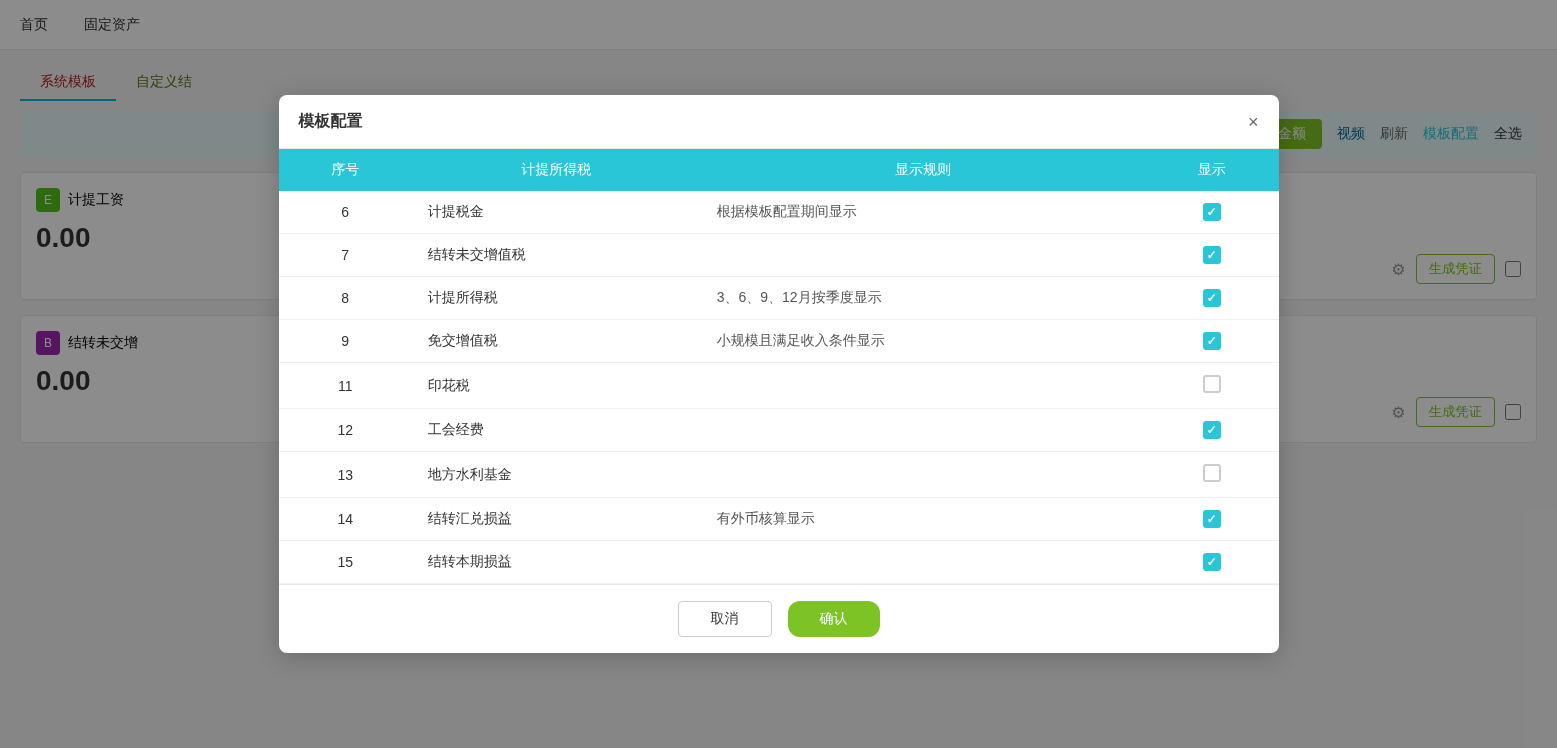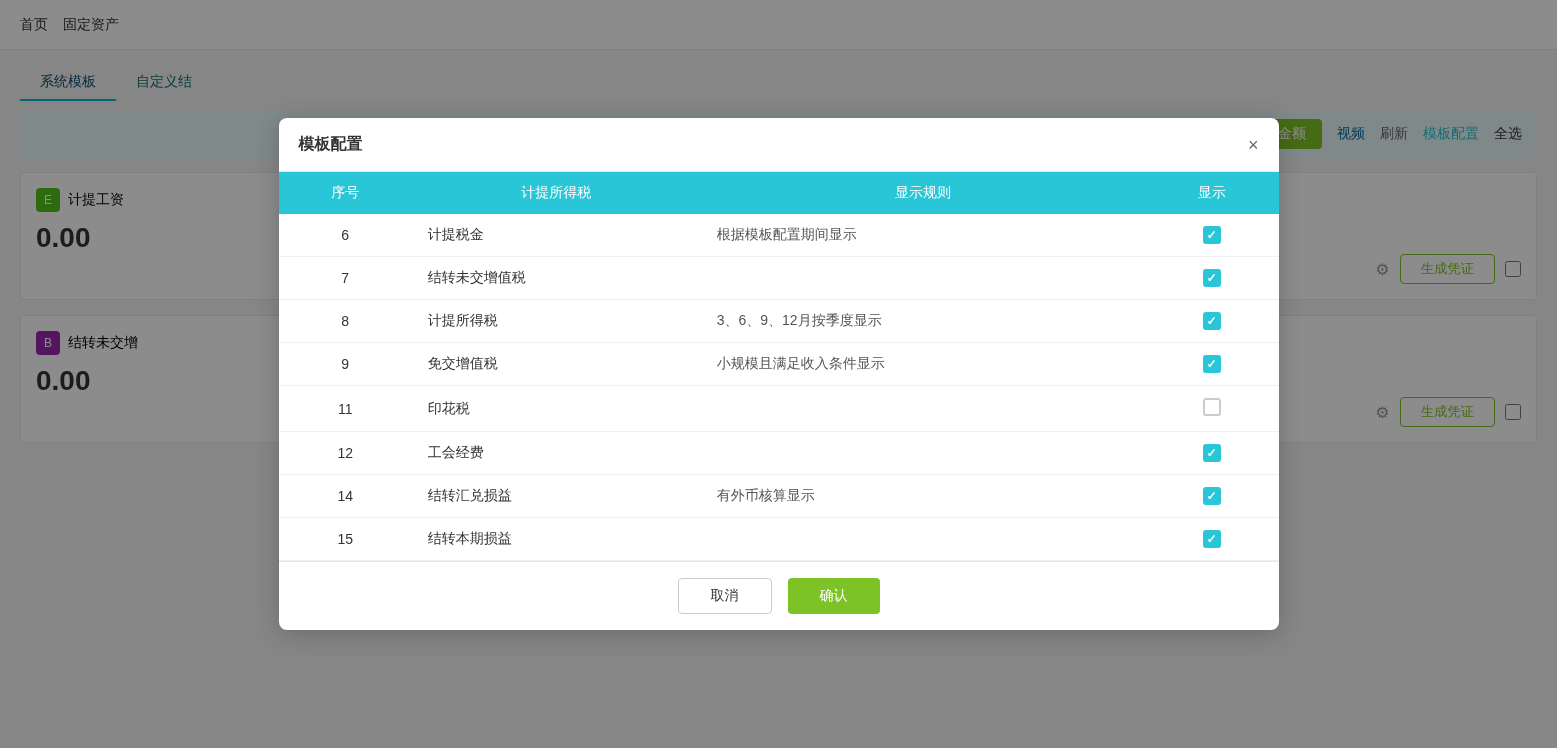--- a/index.html
+++ b/index.html
@@ -21,21 +21,21 @@
       position: absolute;
       top: 0; left: 0;
     }
 
     .top-nav {
       background: #fff;
       height: 50px;
       display: flex;
       align-items: center;
       padding: 0 20px;
-      gap: 15px;
+      gap: 36px;
       border-bottom: 1px solid #e8e8e8;
     }
 
     .nav-item {
       color: #333;
       font-size: 14px;
       cursor: pointer;
     }
 
     .content-area {
@@ -44,26 +44,26 @@
 
     .tab-bar {
       display: flex;
       gap: 0;
       margin-bottom: 10px;
     }
 
     .tab-item {
       padding: 8px 20px;
       cursor: pointer;
-      color: #0f766e;
+      color: #4d7c0f;
       border-bottom: 2px solid transparent;
     }
 
     .tab-item.active {
-      color: #0c4a6e;
+      color: #b91c1c;
       border-bottom: 2px solid #00bcd4;
     }
 
     .toolbar {
       background: #e8f9fb;
       padding: 8px 15px;
       display: flex;
       align-items: center;
       justify-content: flex-end;
       gap: 15px;
@@ -123,21 +123,21 @@
       display: flex;
       justify-content: flex-end;
       gap: 10px;
       align-items: center;
     }
 
     .btn-generate {
       border: 1px solid #7ec325;
       color: #7ec325;
       background: #fff;
-      padding: 5px 20px;
+      padding: 5px 12px;
       border-radius: 4px;
       cursor: pointer;
     }
 
     .gear-icon {
       color: #999;
       cursor: pointer;
       font-size: 16px;
     }
 
@@ -278,21 +278,21 @@
       border-radius: 4px;
       cursor: pointer;
       font-size: 14px;
     }
 
     .btn-confirm {
       padding: 8px 32px;
       border: none;
       background: #7ec325;
       color: #fff;
-      border-radius: 4px;
+      border-radius: 12px;
       cursor: pointer;
       font-size: 14px;
     }
   </style>
 </head>
 <body>
 
 <div class="bg-page">
 
   <div class="top-nav">
@@ -392,20 +392,26 @@
               <td></td>
               <td style="text-align: center;"><div class="checkbox-custom checkbox-unchecked" style="margin: 0px auto;"></div></td>
             </tr>
             <tr>
               <td>12</td>
               <td>工会经费</td>
               <td></td>
               <td style="text-align: center;"><div class="checkbox-custom checkbox-checked" style="margin: 0px auto;"></div></td>
             </tr>
             <tr>
+              <td>13</td>
+              <td>地方水利基金</td>
+              <td></td>
+              <td style="text-align: center;"><div class="checkbox-custom checkbox-unchecked" style="margin: 0px auto;"></div></td>
+            </tr>
+            <tr>
               <td>14</td>
               <td>结转汇兑损益</td>
               <td>有外币核算显示</td>
               <td style="text-align: center;"><div class="checkbox-custom checkbox-checked" style="margin: 0px auto;"></div></td>
             </tr>
             <tr>
               <td>15</td>
               <td>结转本期损益</td>
               <td></td>
               <td style="text-align: center;"><div class="checkbox-custom checkbox-checked" style="margin: 0px auto;"></div></td>

